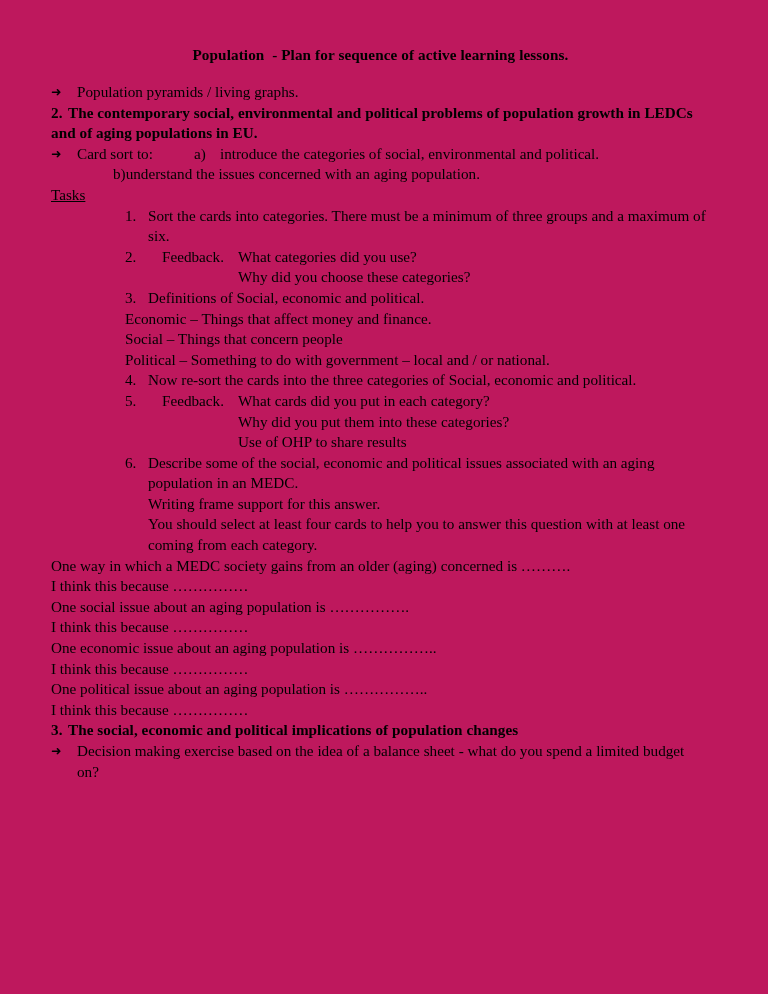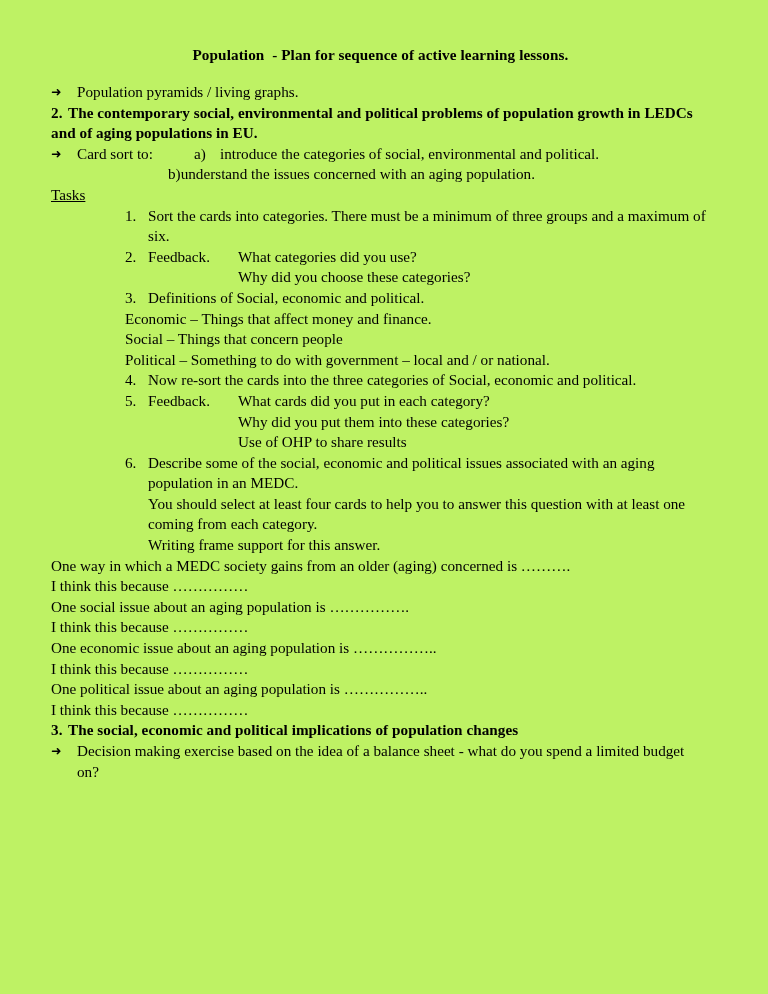--- a/index.html
+++ b/index.html
@@ -12,21 +12,21 @@
     width: 768px;
     height: 994px;
     font-family: "Liberation Serif", "DejaVu Serif", serif;
     color: #000000;
     -webkit-font-smoothing: antialiased;
   }
   .page {
     position: relative;
     width: 768px;
     height: 994px;
-    background: #bef264;
+    background: #be185d;
     box-sizing: border-box;
     padding: 44px 58px 0 51px;
   }
   .doc-title {
     text-align: center;
     font-weight: bold;
     font-size: 15.2px;
     line-height: 21px;
     margin: 0 0 17px 0;
     white-space: pre;
@@ -68,21 +68,21 @@
   }
   .bullet-text .lbl {
     display: inline-block;
     width: 117px;
   }
   .bullet-text .ab {
     display: inline-block;
     width: 26px;
   }
   .sub-ab {
-    margin-left: 117px;
+    margin-left: 62px;
   }
   
   .tasks-label {
     font-size: 15.2px;
     line-height: 20.6px;
     margin: 0;
     text-decoration: underline;
   }
   .task-list {
     margin: 0;
@@ -102,20 +102,21 @@
   }
   .task-body {
     flex: 1 1 auto;
   }
   .task-body .cont {
     display: block;
   }
   .task-body .fb-label {
     display: inline-block;
     width: 90px;
+    text-align: center;
   }
   .task-body .fb-ind {
     display: block;
     margin-left: 90px;
   }
   .def-line {
     font-size: 15.2px;
     line-height: 20.6px;
     margin: 0;
     padding-left: 74px;
@@ -175,21 +176,21 @@
       <span class="task-body">Now re-sort the cards into the three categories of Social, economic and political.</span>
     </div>
 
     <div class="task-item">
       <span class="task-num">5.</span>
       <span class="task-body"><span class="fb-label">Feedback.</span><span>What cards did you put in each category?</span><span class="fb-ind">Why did you put them into these categories?</span><span class="fb-ind">Use of OHP to share results</span></span>
     </div>
 
     <div class="task-item">
       <span class="task-num">6.</span>
-      <span class="task-body"><span>Describe some of the social, economic and political issues associated with an aging population in an MEDC.</span><span class="cont">You should select at least four cards to help you to answer this question with at least one coming from each category.</span><span class="cont">Writing frame support for this answer.</span></span>
+      <span class="task-body"><span>Describe some of the social, economic and political issues associated with an aging population in an MEDC.</span><span class="cont">Writing frame support for this answer.</span><span class="cont">You should select at least four cards to help you to answer this question with at least one coming from each category.</span></span>
     </div>
 
   </div>
 
   <div class="frame-line">One way in which a MEDC society gains from an older (aging) concerned is ……….</div>
   <div class="frame-line">I think this because ……………</div>
   <div class="frame-line">One social issue about an aging population is …………….</div>
   <div class="frame-line">I think this because ……………</div>
   <div class="frame-line">One economic issue about an aging population is ……………..</div>
   <div class="frame-line">I think this because ……………</div>

